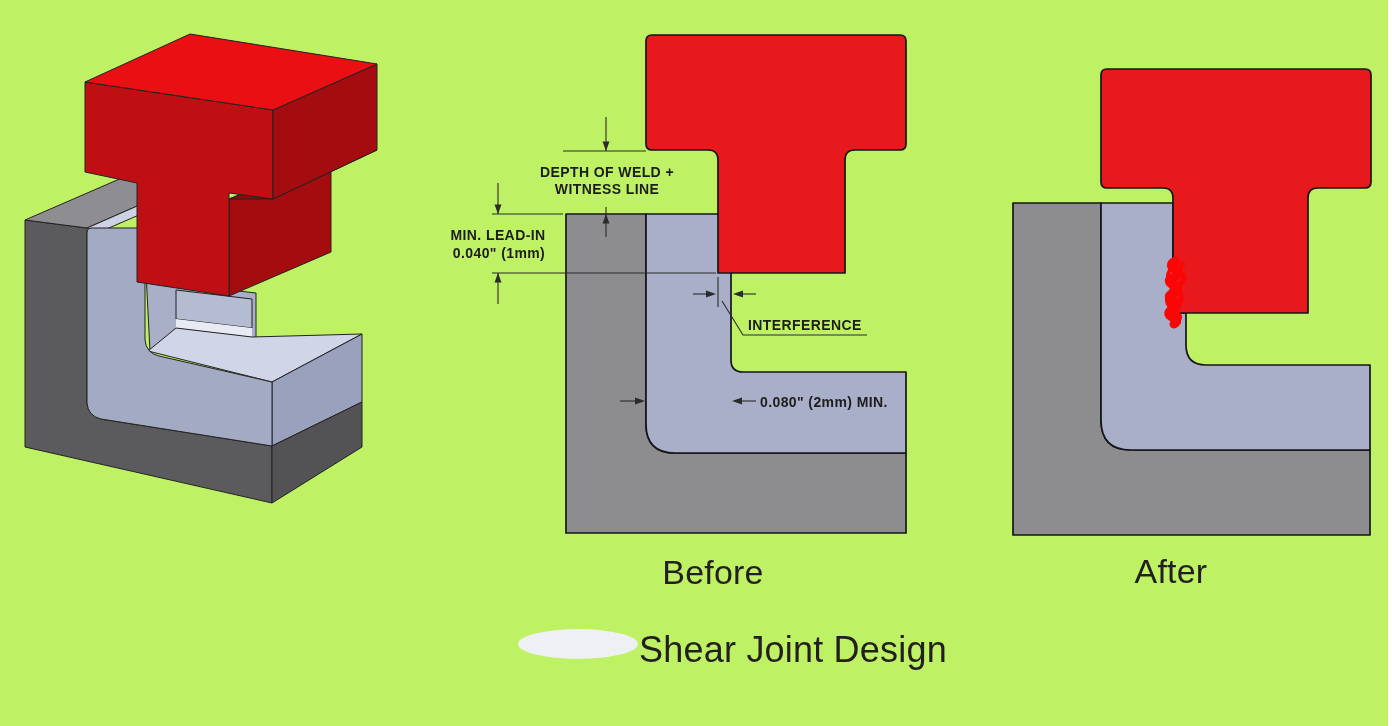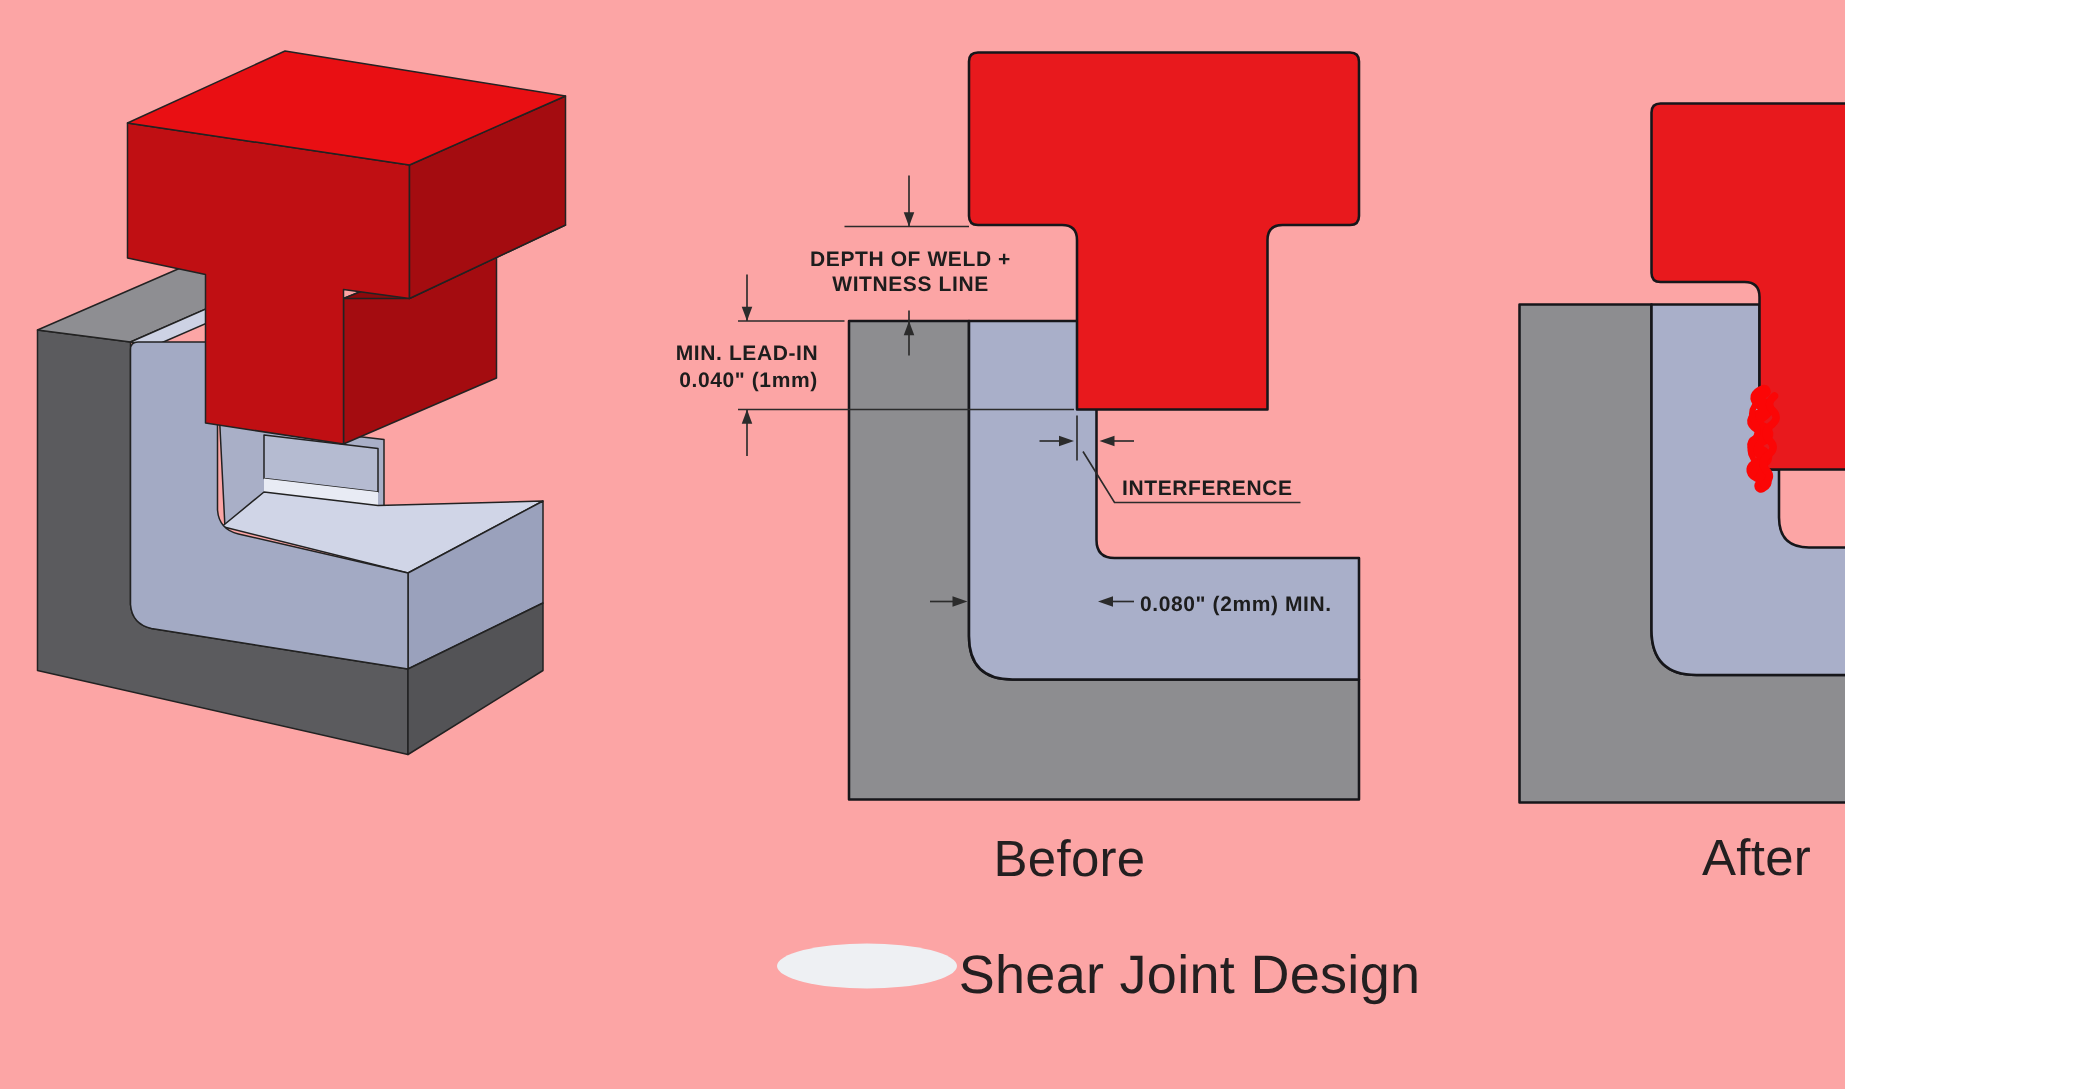--- a/index.html
+++ b/index.html
@@ -1,16 +1,16 @@
 <!DOCTYPE html>
 <html><head>
 <meta charset="utf-8">
 <style>
   html,body{margin:0;padding:0;background:#ffffff;}
-  .stage{position:relative;width:1230px;height:726px;background:#fca5a5;overflow:hidden;
+  .stage{position:relative;width:1388px;height:726px;background:#bef264;overflow:hidden;
          font-family:"Liberation Sans",sans-serif;text-align:center;}
   svg text{font-family:"Liberation Sans",sans-serif;}
   .dimtext{font-size:14px;fill:#1d1d1d;letter-spacing:.4px;font-weight:600;}
   .caption{font-size:34px;fill:#231f20;letter-spacing:.2px;}
   .title{font-size:36px;fill:#231f20;letter-spacing:.2px;}
   .dimline{stroke:#2b2b2b;stroke-width:1.1;fill:none;}
   .arrow{fill:#2b2b2b;stroke:none;}
   .facet{stroke:#222222;stroke-width:1;stroke-linejoin:round;}
   .outline2d{stroke:#16161a;stroke-width:1.7;stroke-linejoin:round;}
 </style>

